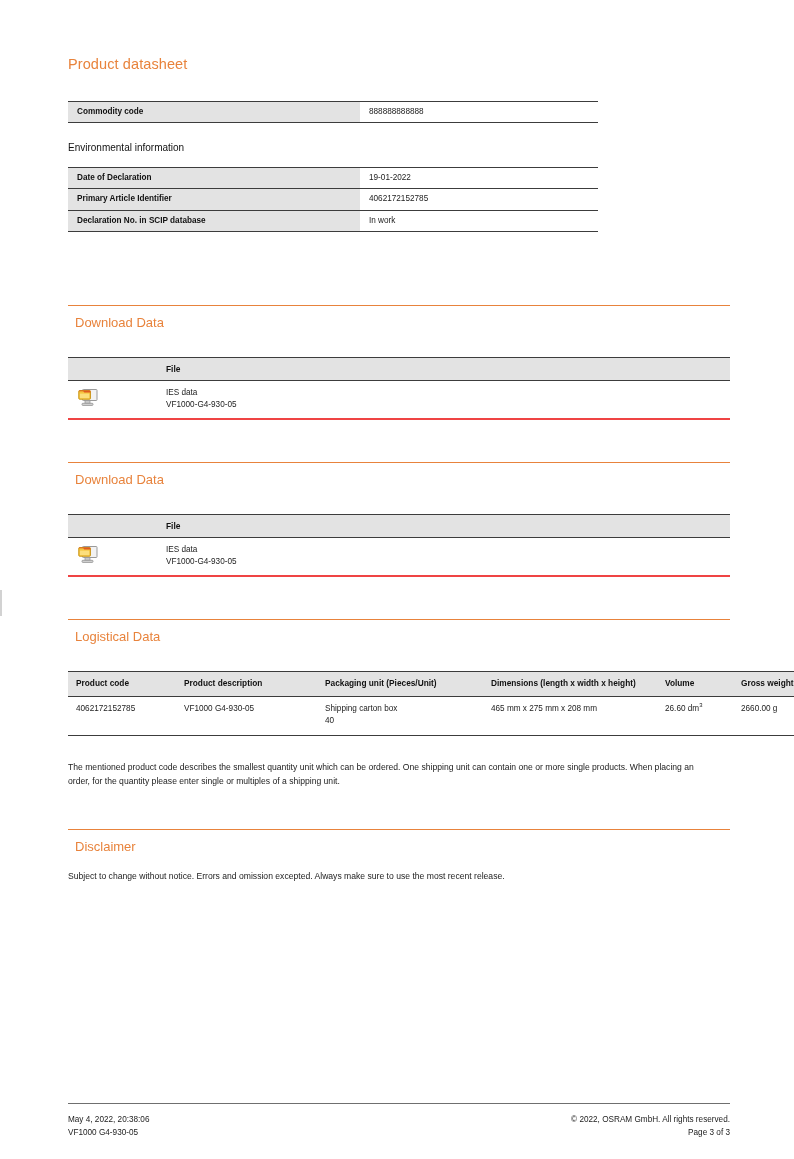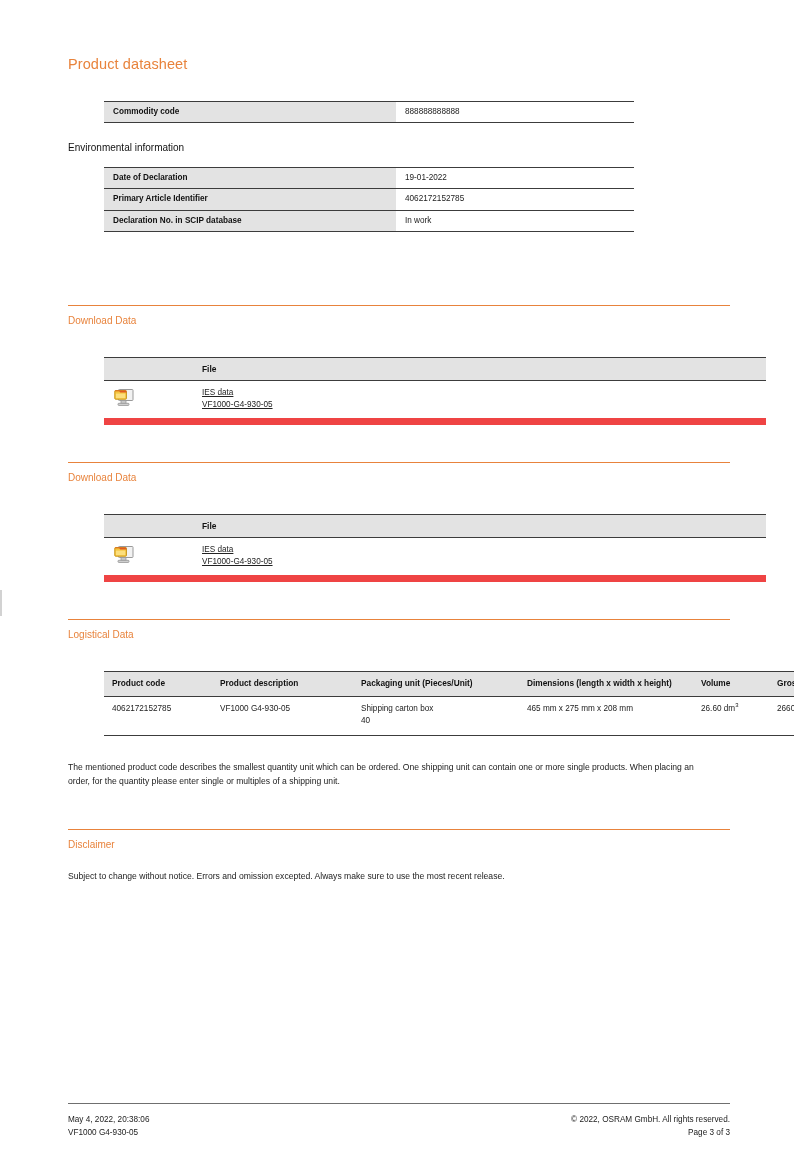--- a/index.html
+++ b/index.html
@@ -33,21 +33,21 @@
   .page-title {
     position: absolute;
     left: 0;
     top: 56px;
     font-size: 14.5px;
     color: #e8833c;
     letter-spacing: 0.1px;
   }
 
   
-  .block { position: absolute; left: 0; margin-left: 36px; }
+  .block { position: absolute; left: 0; }
 
   
   table.kv {
     border-collapse: collapse;
     table-layout: fixed;
     font-size: 8.2px;
   }
   table.kv td {
     padding: 5px 8px 5px 9px;
     vertical-align: middle;
@@ -80,22 +80,22 @@
   
   .section-rule {
     position: absolute;
     left: 0;
     height: 0;
     border-top: 1px solid #e8833c;
     width: 662px;
   }
   .section-label {
     position: absolute;
-    left: 0;
-    font-size: 10px;
+    left: 7px;
+    font-size: 13px;
     color: #e8833c;
   }
 
   
   .sub-heading {
     position: absolute;
     left: 0;
     font-size: 10px;
     font-weight: normal;
     color: #111;
@@ -115,24 +115,23 @@
     font-size: 8.4px;
     color: #111;
     padding: 6px 8px 6px 9px;
     border-top: 1px solid #3c3c3c;
     border-bottom: 1px solid #3c3c3c;
   }
   table.files th.icon-col { width: 72px; }
   table.files td {
     padding: 6px 8px 7px 9px;
     vertical-align: top;
-    border-bottom: 7px solid #ef4444;
+    border-bottom: 2px solid #ef4444;
     line-height: 1.45;
     color: #222;
-    text-decoration: underline;
   }
   table.files td.icon-cell {
     padding-left: 10px;
     padding-top: 7px;
   }
 
   
   .file-icon { display: block; width: 21px; height: 19px; }
 
   

